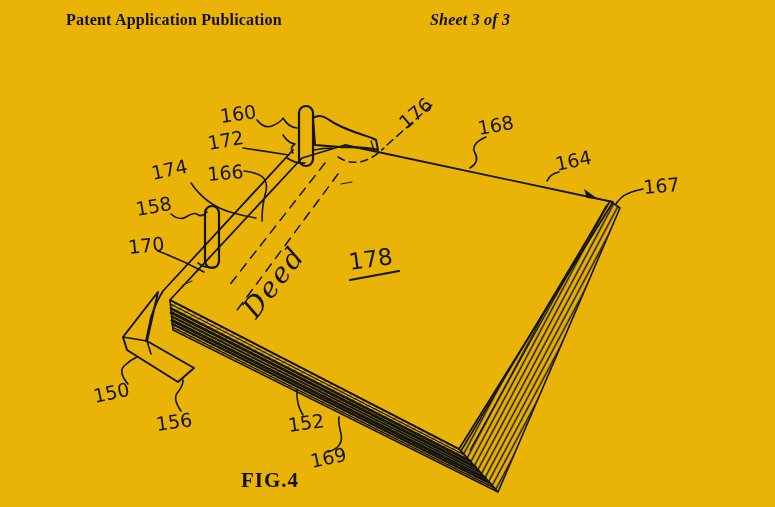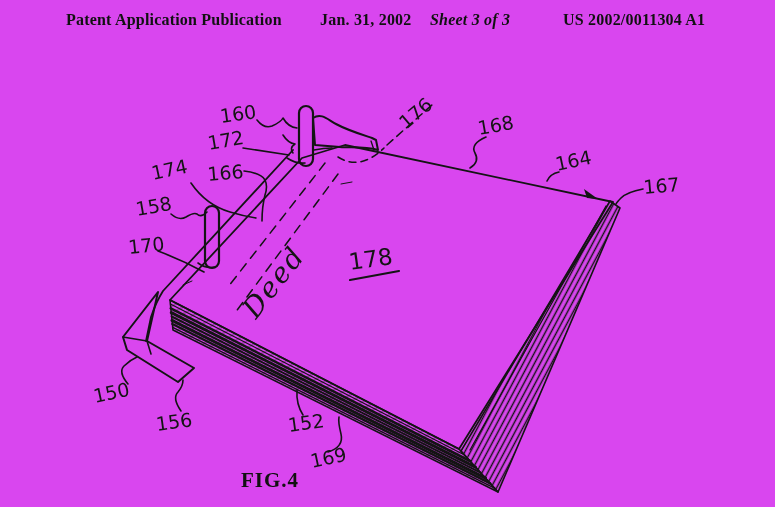--- a/index.html
+++ b/index.html
@@ -1,39 +1,37 @@
 <!DOCTYPE html>
 <html><head>
 <meta charset="utf-8">
 <style>
   html,body{margin:0;padding:0;background:#e8e8e8;}
-  .page{position:relative;width:775px;height:507px;background:#d946ef;overflow:hidden;
+  .page{position:relative;width:775px;height:507px;background:#eab308;overflow:hidden;
         font-family:"Liberation Serif",serif;color:#111;}
   .hdr{position:absolute;top:11px;font-weight:bold;font-size:16px;white-space:nowrap;
        font-family:"Liberation Serif",serif;letter-spacing:.2px;}
   .hdr-left{left:66px;}
   .hdr-date{left:320px;}
   .hdr-sheet{left:430px;font-style:italic;}
   .hdr-patno{left:563px;}
   svg{position:absolute;left:0;top:0;}
   .ink{stroke:#141414;fill:none;stroke-linecap:round;stroke-linejoin:round;}
   .lbl{font-family:"DejaVu Sans",sans-serif;font-size:19px;fill:#141414;}
   .fig-caption{font-family:"Liberation Serif",serif;font-weight:bold;font-size:21px;fill:#111;letter-spacing:1px;}
   .deed{font-family:"DejaVu Serif",serif;font-style:italic;font-size:28px;fill:#141414;letter-spacing:2px;}
   .r178{font-family:"DejaVu Sans",sans-serif;font-size:23px;fill:#141414;}
 </style>
 </head>
 <body>
 
 <div class="page">
 
   <div class="hdr hdr-left">Patent Application Publication</div>
-  <div class="hdr hdr-date">Jan. 31, 2002</div>
   <div class="hdr hdr-sheet">Sheet 3 of 3</div>
-  <div class="hdr hdr-patno">US 2002/0011304 A1</div>
 
   <svg width="775" height="507" viewBox="0 0 775 507">
     <defs>
       <pattern id="hatchR" width="5" height="5" patternUnits="userSpaceOnUse" patternTransform="rotate(28)">
         <line x1="2.5" y1="0" x2="2.5" y2="5" stroke="#141414" stroke-width="1.5"></line>
       </pattern>
       <pattern id="hatchF" width="6" height="6" patternUnits="userSpaceOnUse" patternTransform="rotate(62)">
         <line x1="3" y1="0" x2="3" y2="6" stroke="#141414" stroke-width="1"></line>
       </pattern>
     </defs>

